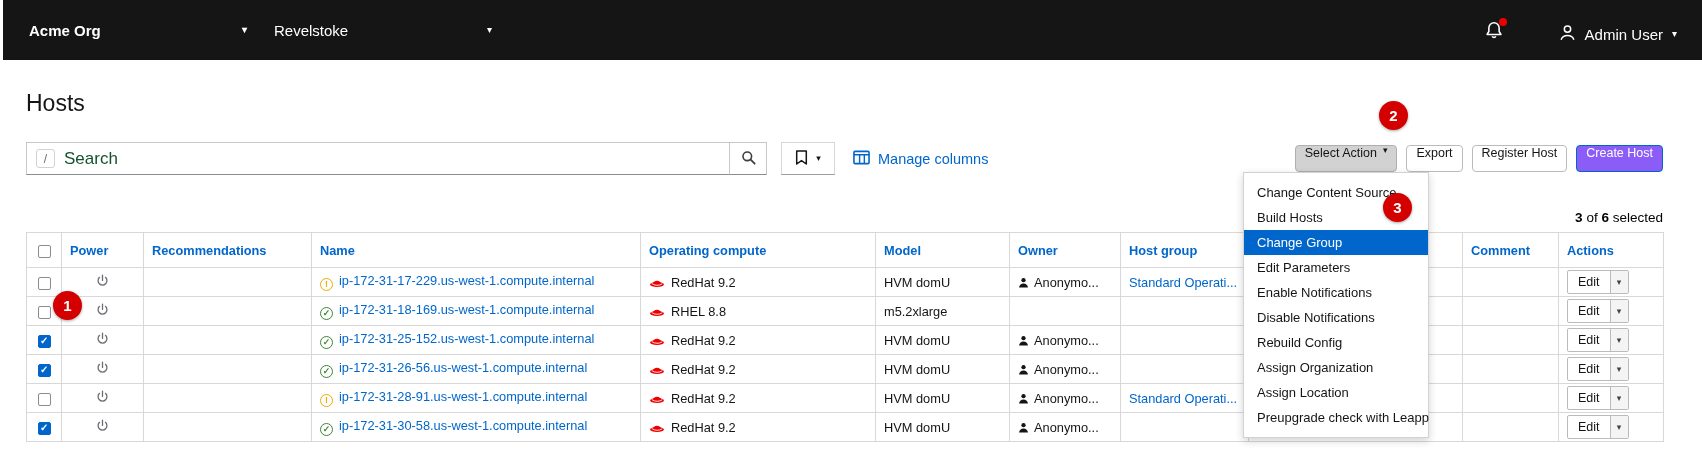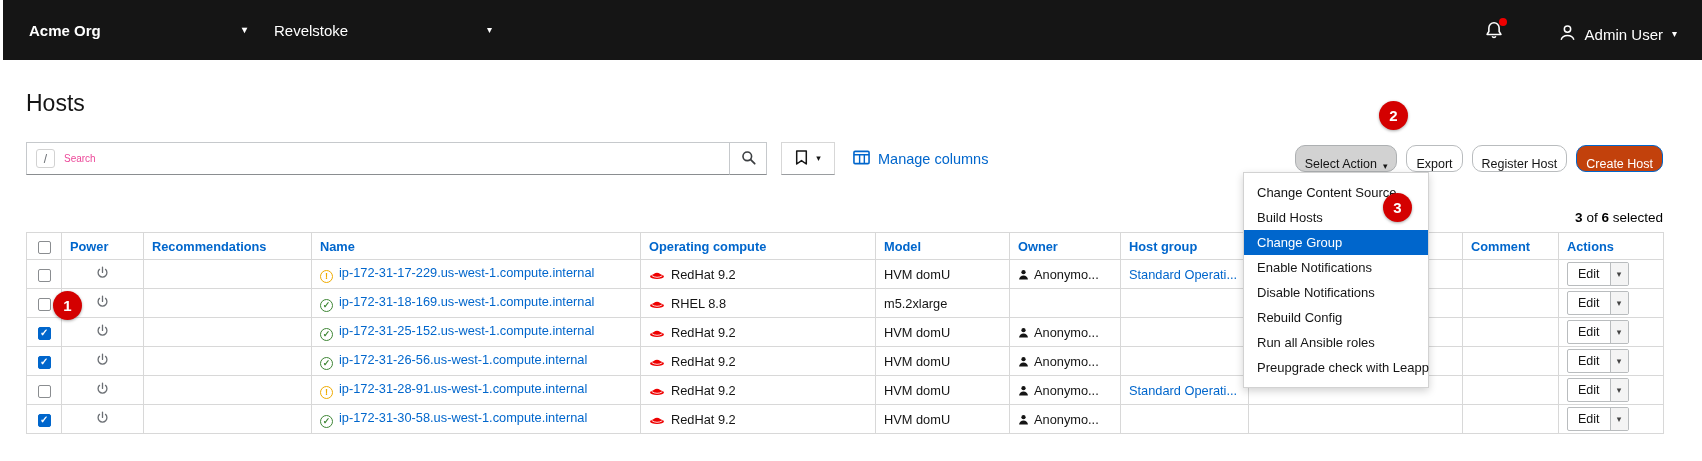--- a/index.html
+++ b/index.html
@@ -20,35 +20,35 @@
 
   
   .page-title{position:absolute;left:26px;top:90px;margin:0;font-size:23px;font-weight:400;color:#151515}
 
   
   .search-group{position:absolute;left:26px;top:142px;display:flex;height:33px}
   .search-input{width:703px;box-sizing:border-box;border:1px solid #c6c9cc;border-bottom-color:#8a8d90;
                 border-right:none;display:flex;align-items:center;gap:9px;padding:0 9px;background:#fff;cursor:text}
   .slash{width:19px;height:19px;box-sizing:border-box;border:1px solid #d2d2d2;border-radius:3px;
          display:flex;align-items:center;justify-content:center;font-size:12px;color:#6a6e73}
-  .placeholder{color:#ec4899;font-size:10px}
+  .placeholder{color:#14532d;font-size:17px}
   .search-btn{width:38px;border:1px solid #c6c9cc;border-bottom-color:#8a8d90;background:#fff;
               display:flex;align-items:center;justify-content:center;cursor:pointer;padding:0}
   .bookmark-btn{position:absolute;left:781px;top:142px;height:33px;width:54px;box-sizing:border-box;
                 border:1px solid #d7d7d7;border-bottom-color:#9a9da0;background:#fff;display:flex;
                 align-items:center;justify-content:center;gap:8px;cursor:pointer}
   .caret-d{font-size:9px;color:#151515;line-height:1}
   .manage-cols{position:absolute;left:853px;top:142px;height:33px;display:flex;align-items:center;gap:8px;
                color:#0066cc;font-size:14.5px;cursor:pointer}
 
   .action-buttons{position:absolute;right:39px;top:145px;display:flex;gap:9px;height:27px}
-  .btn{font-size:12.5px;display:flex;align-items:flex-end;gap:6px;padding:0 9px;border:1px solid #b9bcbe;
-       background:#fff;color:#151515;border-radius:10px;cursor:pointer;font-family:inherit;white-space:nowrap}
+  .btn{font-size:12.5px;display:flex;align-items:flex-start;gap:6px;padding:0 9px;border:1px solid #b9bcbe;
+       background:#fff;color:#151515;border-radius:4px;cursor:pointer;font-family:inherit;white-space:nowrap}
   .btn.control{background:#d2d2d2;border-color:#adb0b2}
-  .btn.primary{background:#c2410c;border-color:#0066cc;color:#fff}
+  .btn.primary{background:#8b5cf6;border-color:#0066cc;color:#fff}
 
   .selection-summary{position:absolute;right:39px;top:210px;font-size:13.5px;color:#000000}
 
   
   .menu{position:absolute;left:1243px;top:172px;width:184px;background:#fff;border:1px solid #d2d2d2;
         box-shadow:0 3px 8px rgba(3,3,3,.18);padding:7px 0;z-index:10}
   .menu-item{padding:5px 13px;font-size:13px;color:#151515;cursor:pointer;white-space:nowrap}
   .menu-item.selected{background:#0066cc;color:#fff}
 
   
@@ -57,21 +57,21 @@
          box-shadow:0 1px 3px rgba(0,0,0,.35)}
   #badge-1{left:53px;top:291px}
   #badge-2{left:1379px;top:101px}
   #badge-3{left:1383px;top:193px}
 
   
   .hosts-table{position:absolute;left:26px;top:232px;width:1637px;border-collapse:collapse;
                table-layout:fixed;font-size:12.8px;color:#151515;background:#fff}
   .hosts-table th,.hosts-table td{border:1px solid #d8d8d8;padding:0 8px;text-align:left;
                white-space:nowrap;overflow:hidden;box-sizing:border-box}
-  .hosts-table th{height:27px;color:#0066cc;font-weight:700;cursor:pointer}
+  .hosts-table th{height:35px;color:#0066cc;font-weight:700;cursor:pointer}
   .hosts-table td{height:29px}
   .hosts-table a{color:#0066cc;text-decoration:none}
   .c-cb,.c-power{text-align:center !important}
   .cb{appearance:none;-webkit-appearance:none;width:13px;height:13px;box-sizing:border-box;
       border:1px solid #8a8d90;border-radius:2px;background:#fff;margin:0;position:relative;
       vertical-align:middle;cursor:pointer}
   .cb:checked{background:#0066cc;border-color:#0066cc}
   .cb:checked::after{content:"\2713";color:#fff;font-size:10px;font-weight:700;position:absolute;
       left:1.5px;top:-1px}
   .st{display:inline-flex;width:13px;height:13px;box-sizing:border-box;border-radius:50%;
@@ -365,22 +365,24 @@
             <span class="e-c">▾</span>
           </span></td>
       </tr>
     </tbody>
 </table>
 
 <div class="menu">
     <div class="menu-item">Change Content Source</div>
     <div class="menu-item">Build Hosts</div>
     <div class="menu-item selected">Change Group</div>
+    <div class="menu-item">Edit Parameters</div>
     <div class="menu-item">Enable Notifications</div>
     <div class="menu-item">Disable Notifications</div>
     <div class="menu-item">Rebuild Config</div>
-    <div class="menu-item">Run all Ansible roles</div>
+    <div class="menu-item">Assign Organization</div>
+    <div class="menu-item">Assign Location</div>
     <div class="menu-item">Preupgrade check with Leapp</div>
   </div>
 
 <div class="badge" id="badge-1">1</div>
 <div class="badge" id="badge-2">2</div>
 <div class="badge" id="badge-3">3</div>
 
 </body></html>

